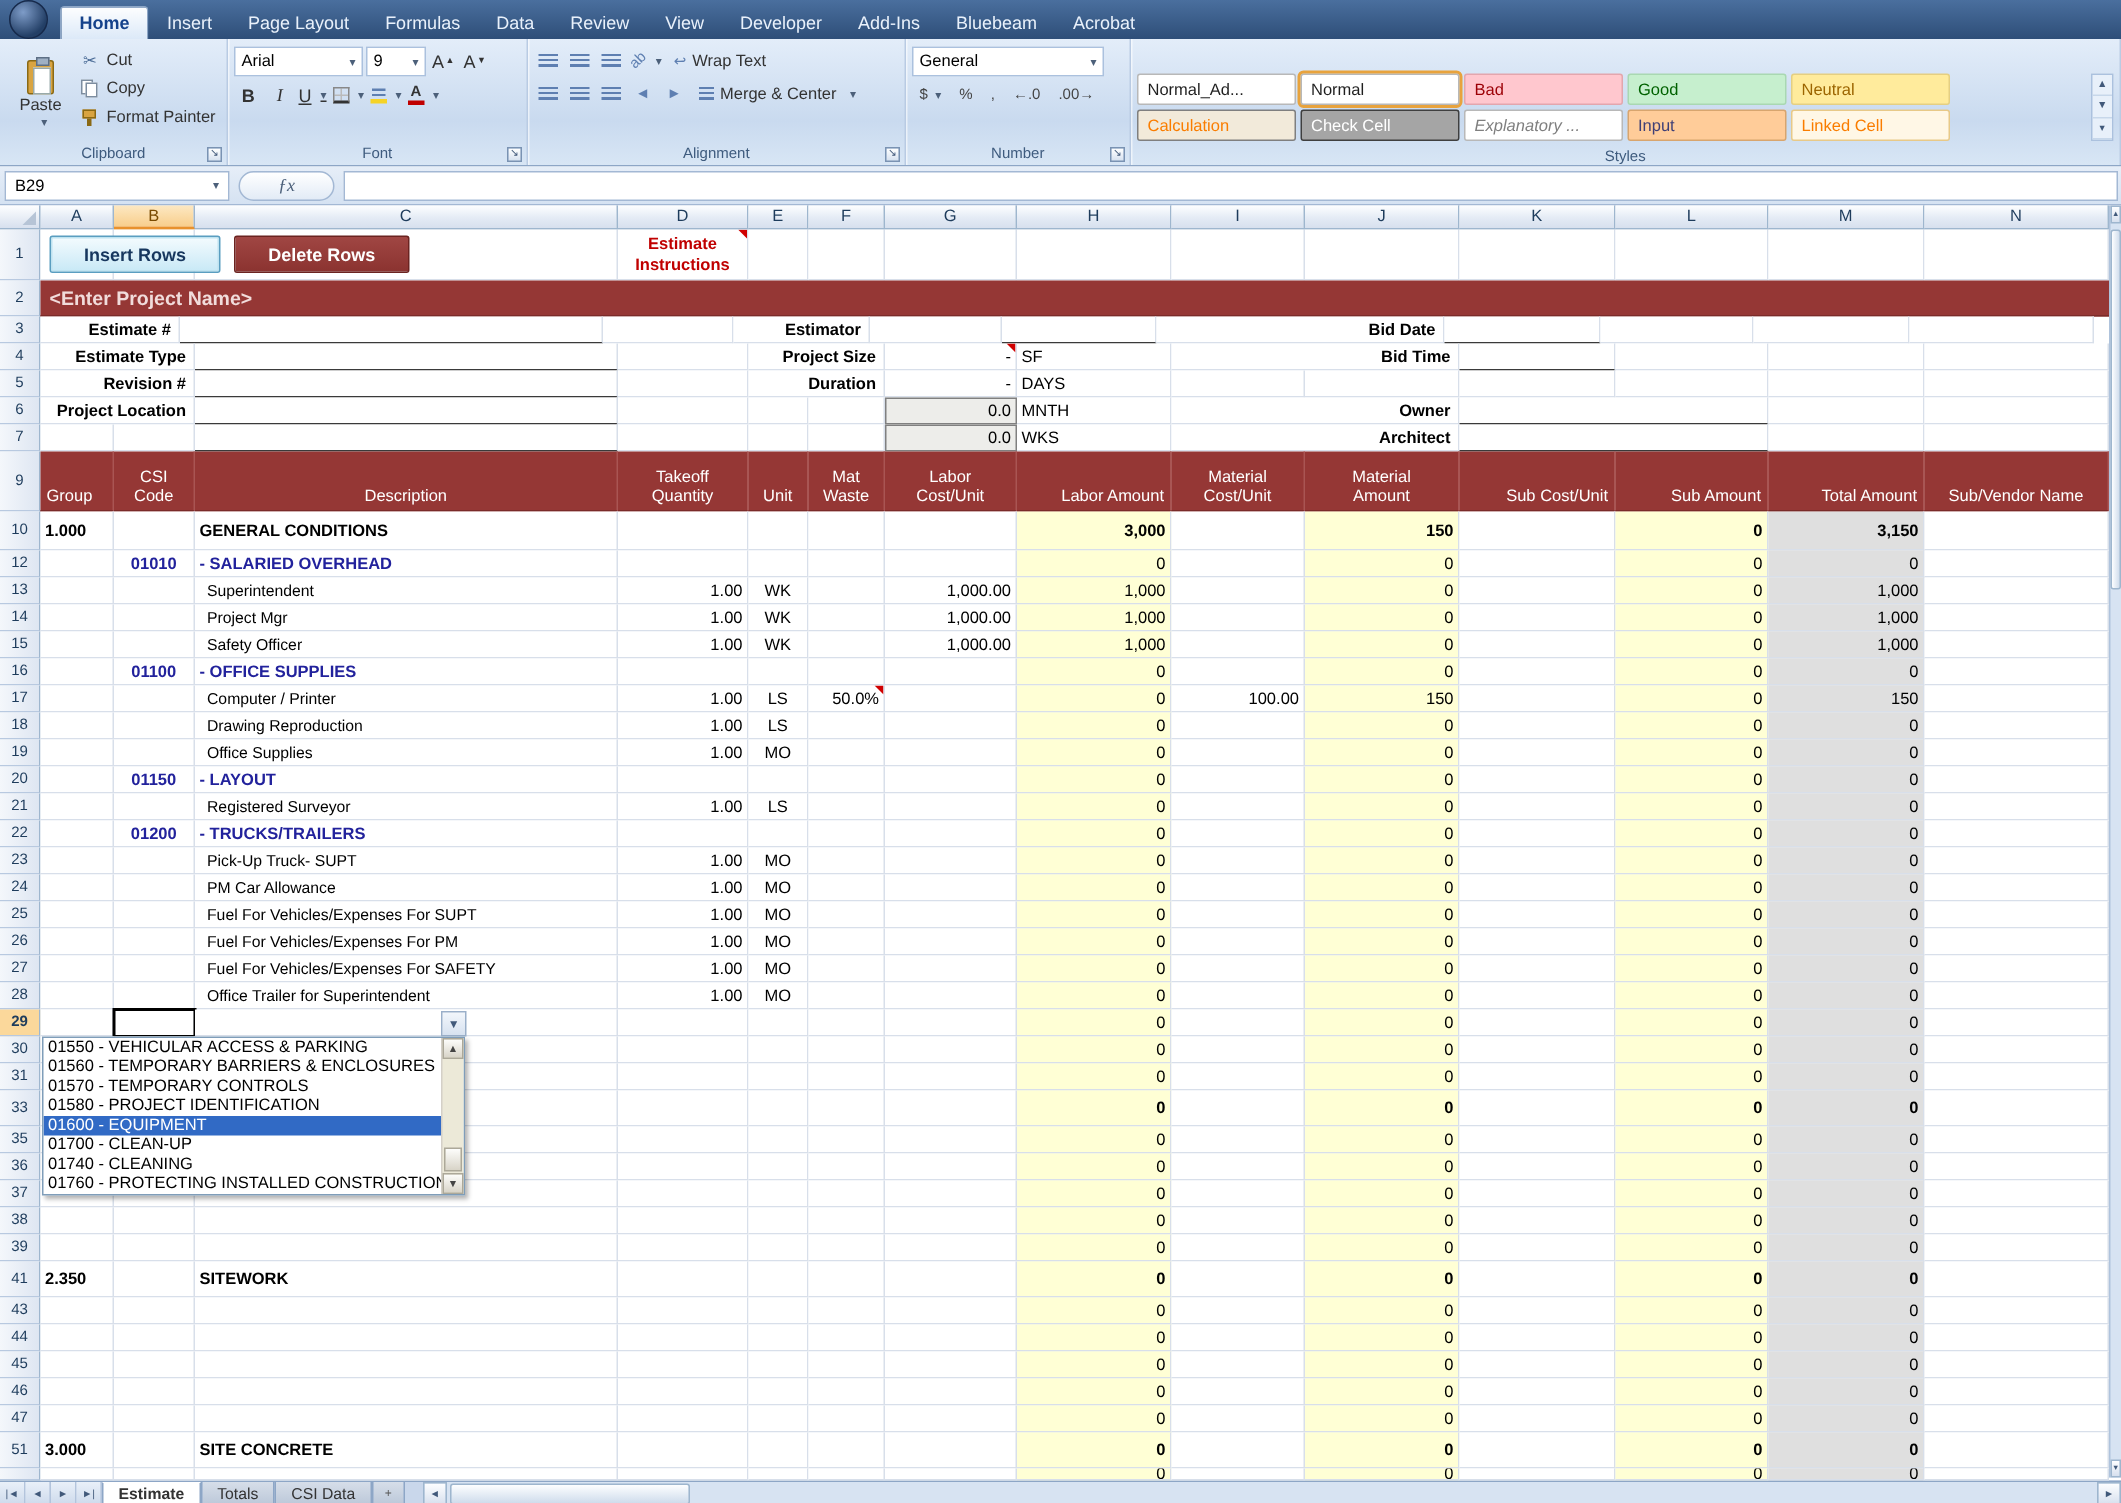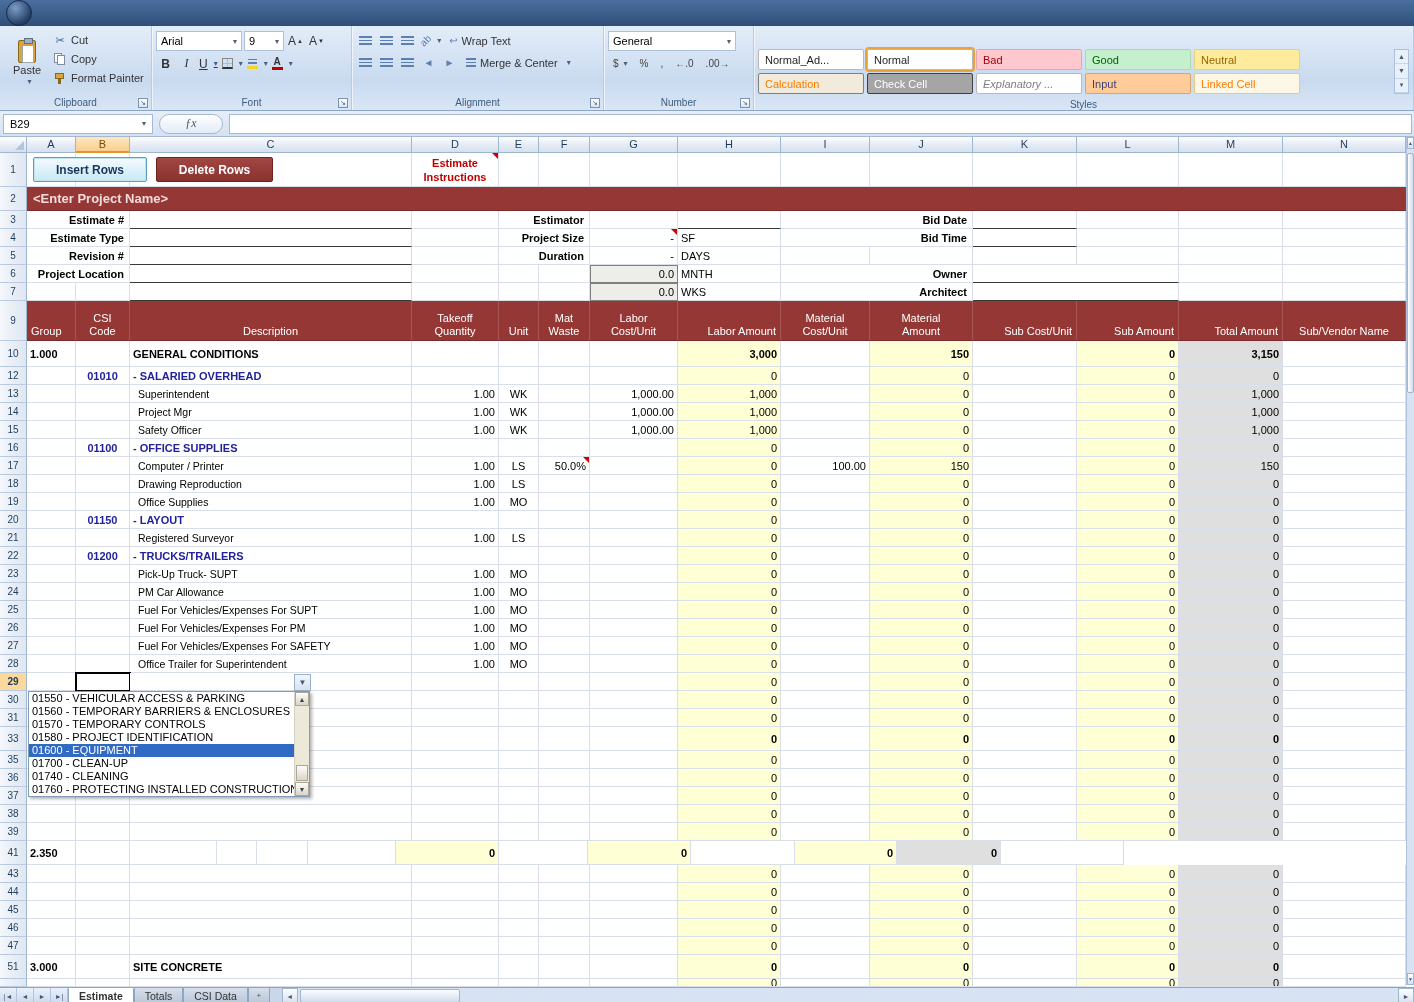--- a/index.html
+++ b/index.html
@@ -219,20 +219,33 @@
   #h-track { flex:1; background:#D7E3F2; position:relative; }
   #h-thumb { position:absolute; left:2px; top:1px; bottom:1px; width:160px;
     background:linear-gradient(#FDFEFF,#CFDCEC); border:1px solid #9EB6CE;
     border-radius:2px; }
 </style>
 </head>
 <body>
 
 <div id="tabstrip">
   <div class="orb"></div>
+  <div id="rtabs">
+      <div class="rtab active">Home</div>
+      <div class="rtab">Insert</div>
+      <div class="rtab">Page Layout</div>
+      <div class="rtab">Formulas</div>
+      <div class="rtab">Data</div>
+      <div class="rtab">Review</div>
+      <div class="rtab">View</div>
+      <div class="rtab">Developer</div>
+      <div class="rtab">Add-Ins</div>
+      <div class="rtab">Bluebeam</div>
+      <div class="rtab">Acrobat</div>
+    </div>
 </div>
 
 <div id="ribbon">
 
   <div class="group" style="width:152px">
     <div class="gbody">
       <div class="paste">
         <span class="pi"></span>
         <span>Paste</span>
         <span class="dd">▾</span>
@@ -498,21 +511,21 @@
       <div class="cell c-L" style="width: 102px;"></div>
       <div class="cell c-M" style="width: 104px;"></div>
       <div class="cell c-N" style="width: 123px;"></div>
     </div>
     <div class="row" style="height: 24px;">
       <div class="rn">2</div>
       <div class="cell c-A bn" style="width: 1379px;">&lt;Enter Project Name&gt;</div>
     </div>
     <div class="row" style="height: 18px;">
       <div class="rn">3</div>
-      <div class="cell c-A lb" style="width: 103px;">Estimate #</div>
+      <div class="cell c-A lb" style="width: 93px;">Estimate #</div>
       <div class="cell c-C ul" style="width: 282px;"></div>
       <div class="cell c-D" style="width: 87px;"></div>
       <div class="cell c-E lb" style="width: 91px;">Estimator</div>
       <div class="cell c-G" style="width: 88px;"></div>
       <div class="cell c-H ul" style="width: 103px;"></div>
       <div class="cell c-I lb" style="width: 192px;">Bid Date</div>
       <div class="cell c-K ul" style="width: 104px;"></div>
       <div class="cell c-L" style="width: 102px;"></div>
       <div class="cell c-M" style="width: 104px;"></div>
       <div class="cell c-N" style="width: 123px;"></div>
@@ -1054,20 +1067,21 @@
       <div class="cell c-J num" style="width: 103px;">0</div>
       <div class="cell c-K" style="width: 104px;"></div>
       <div class="cell c-L num" style="width: 102px;">0</div>
       <div class="cell c-M num" style="width: 104px;">0</div>
       <div class="cell c-N" style="width: 123px;"></div>
     </div>
     <div class="row stripe" style="height: 24px;">
       <div class="rn">41</div>
       <div class="cell c-A b" style="width: 49px;">2.350</div>
       <div class="cell c-B" style="width: 54px;"></div>
+      <div class="cell c-C b" style="width: 282px;">SITEWORK</div>
       <div class="cell c-D" style="width: 87px;"></div>
       <div class="cell c-E" style="width: 40px;"></div>
       <div class="cell c-F" style="width: 51px;"></div>
       <div class="cell c-G" style="width: 88px;"></div>
       <div class="cell c-H num b" style="width: 103px;">0</div>
       <div class="cell c-I" style="width: 89px;"></div>
       <div class="cell c-J num b" style="width: 103px;">0</div>
       <div class="cell c-K" style="width: 104px;"></div>
       <div class="cell c-L num b" style="width: 102px;">0</div>
       <div class="cell c-M num b" style="width: 104px;">0</div>

